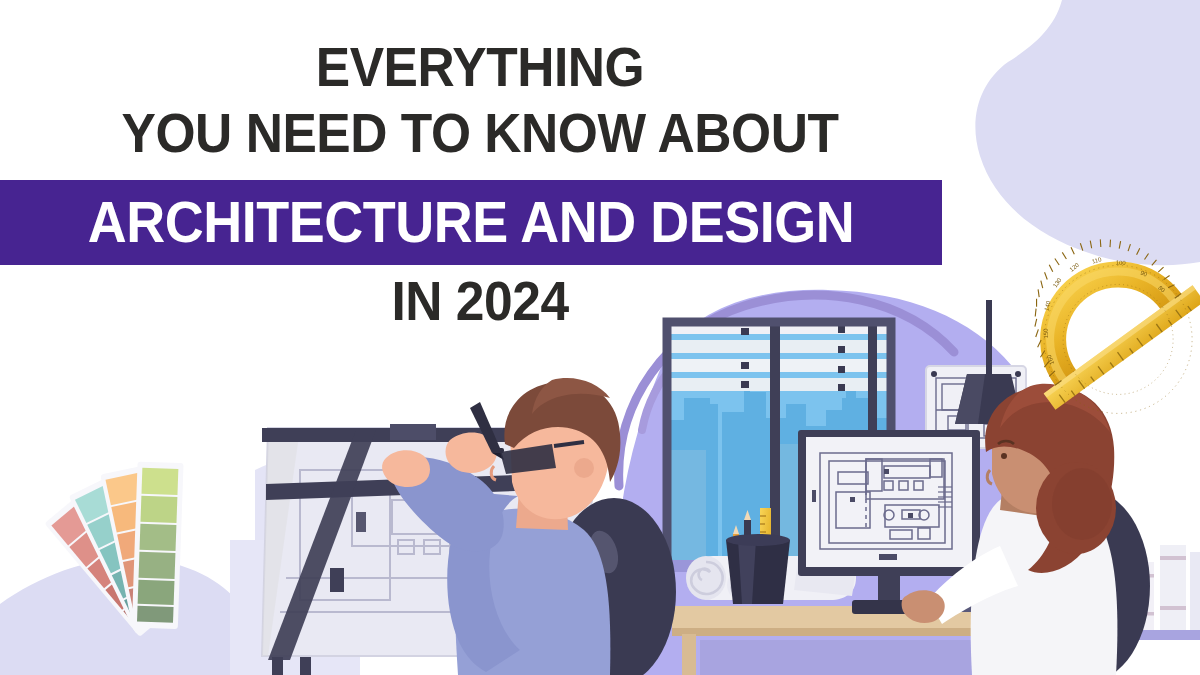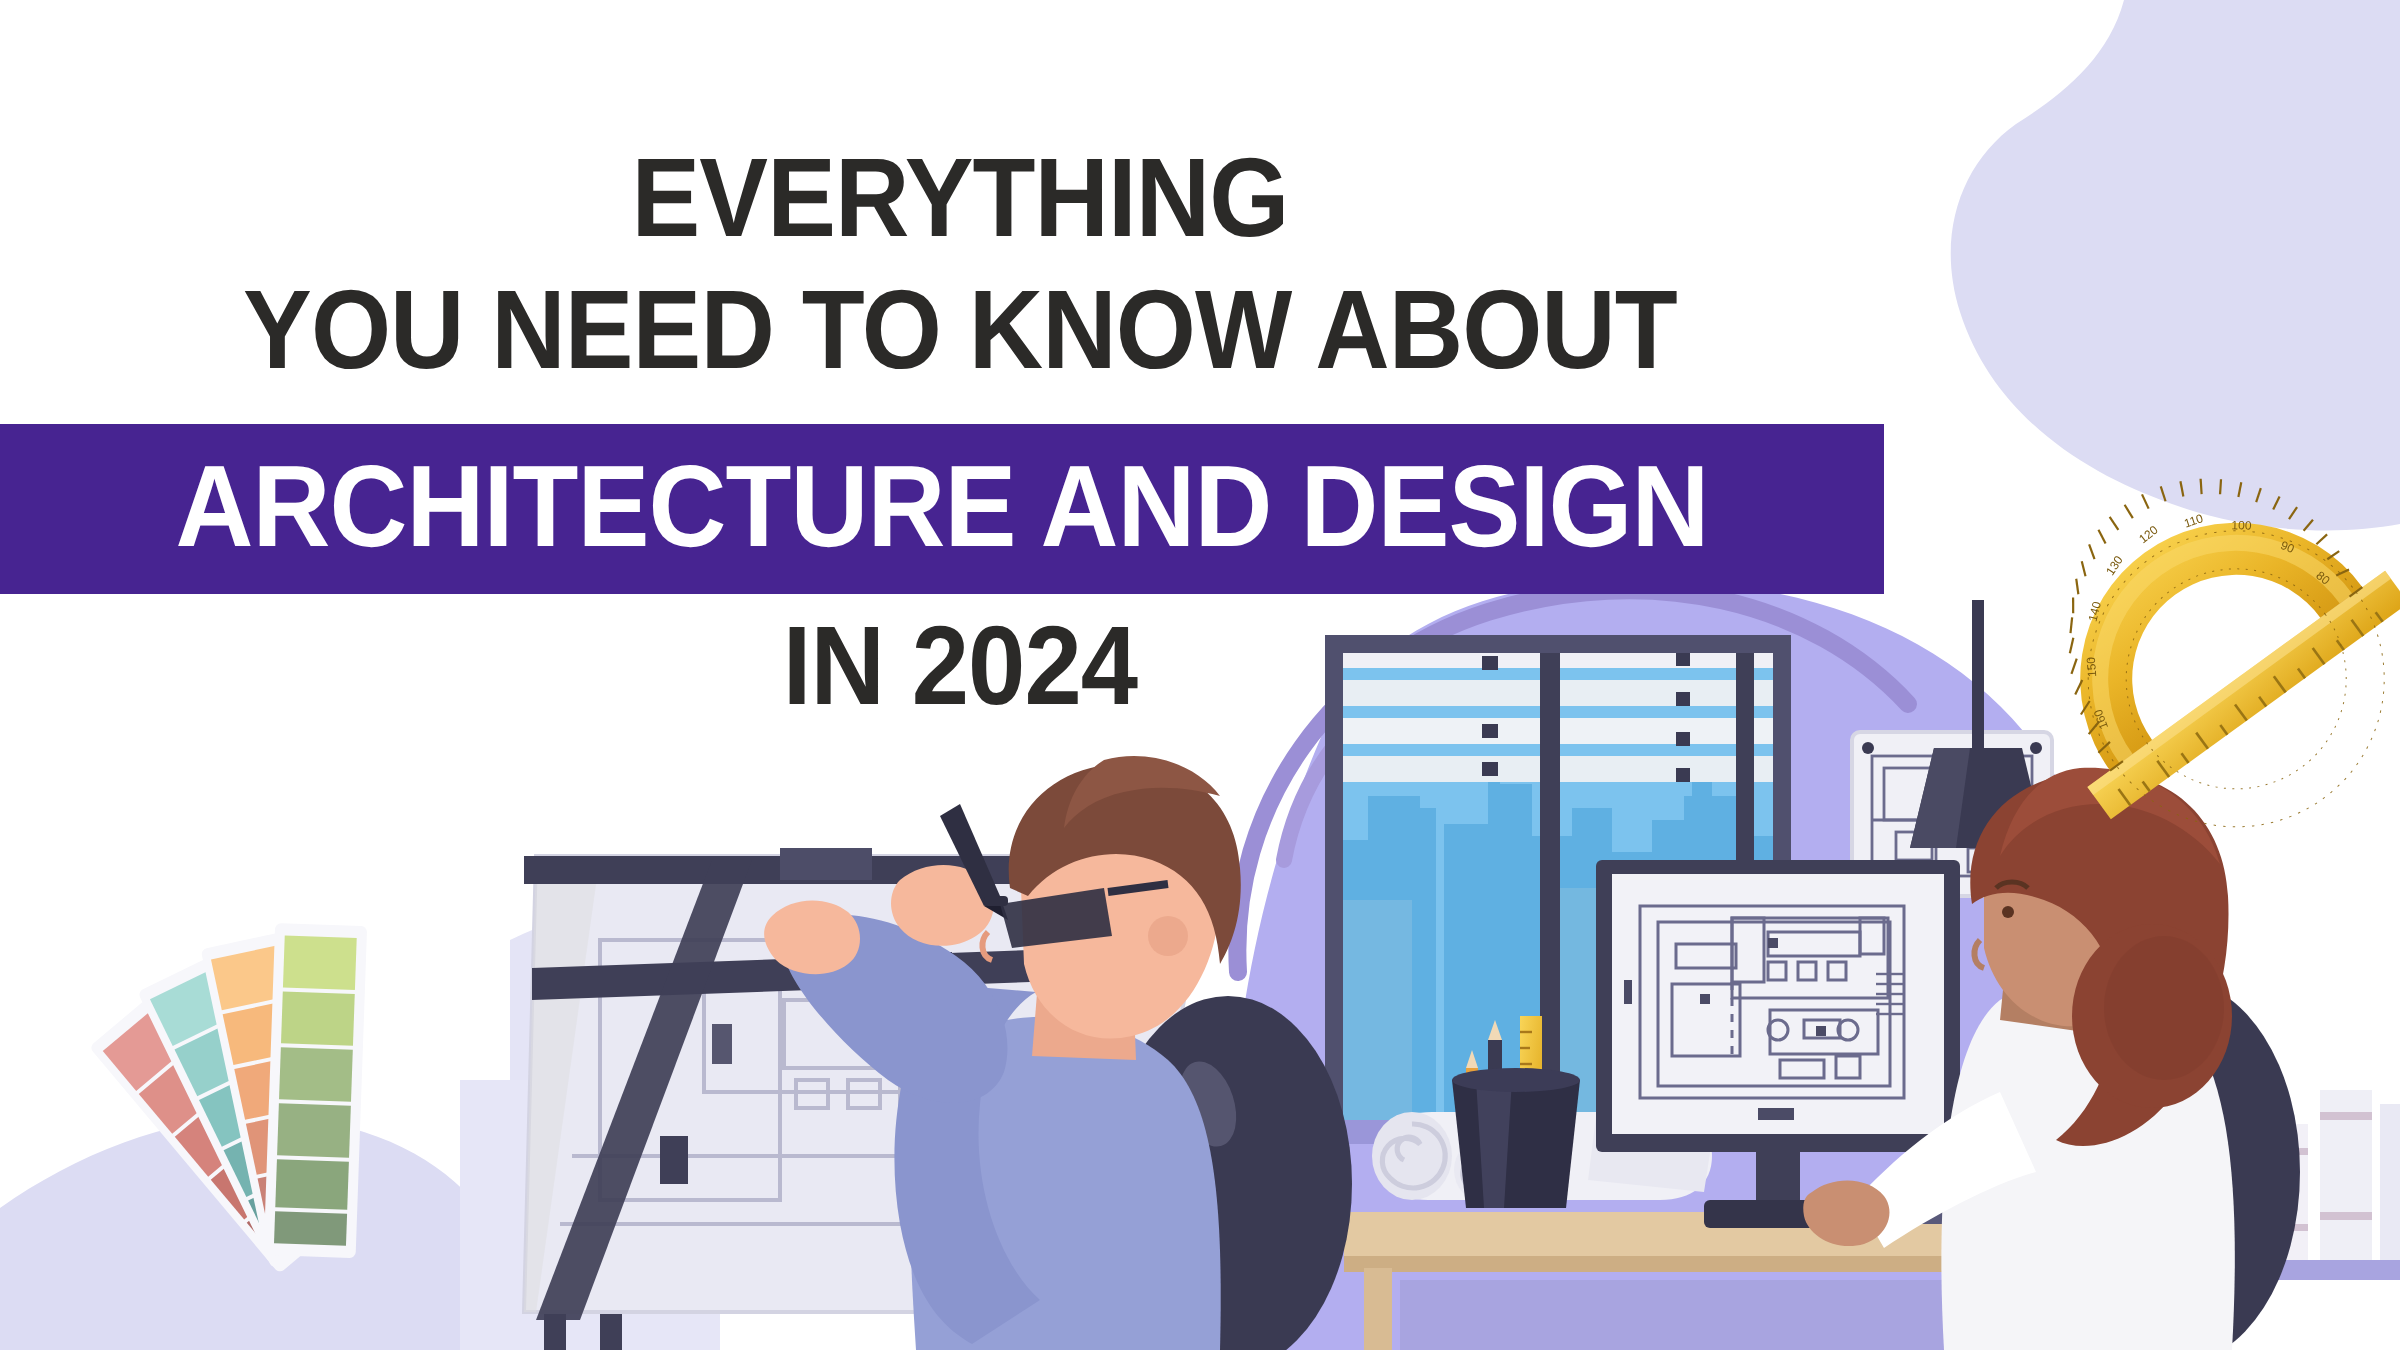--- a/index.html
+++ b/index.html
@@ -7,21 +7,21 @@
   #stage{
     position:relative;width:1200px;height:675px;overflow:hidden;
     background:#ffffff;
   }
   .abs{position:absolute;}
   svg{display:block;}
 
   
   #headline{
     position:absolute;left:0;top:0;width:964px;height:340px;
-    z-index:40;pointer-events:none;margin-top:32px;
+    z-index:40;pointer-events:none;
   }
   .hl-line{
     position:absolute;width:960px;left:0;text-align:center;
     font-family:"Liberation Sans",sans-serif;
     font-weight:700;color:#2b2a28;
     letter-spacing:-0.5px;
     transform-origin:center center;
     white-space:nowrap;
   }
   #hl1{top:38px;font-size:56px;line-height:58px;transform:scaleX(0.92);}

